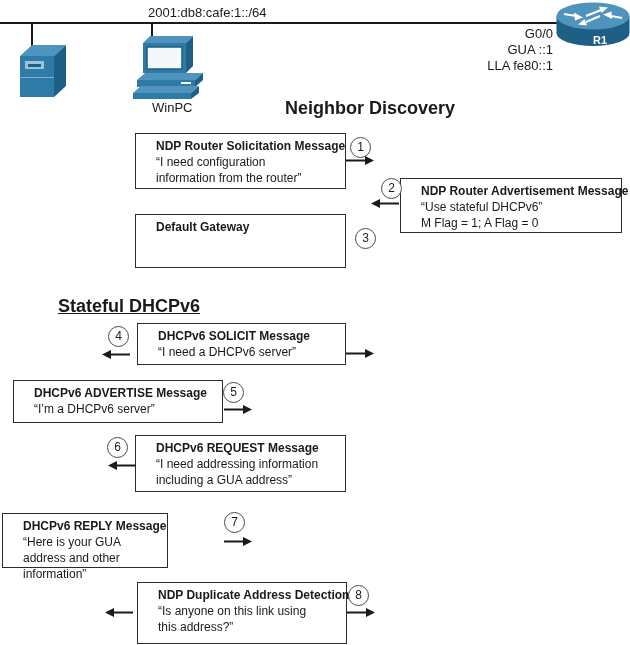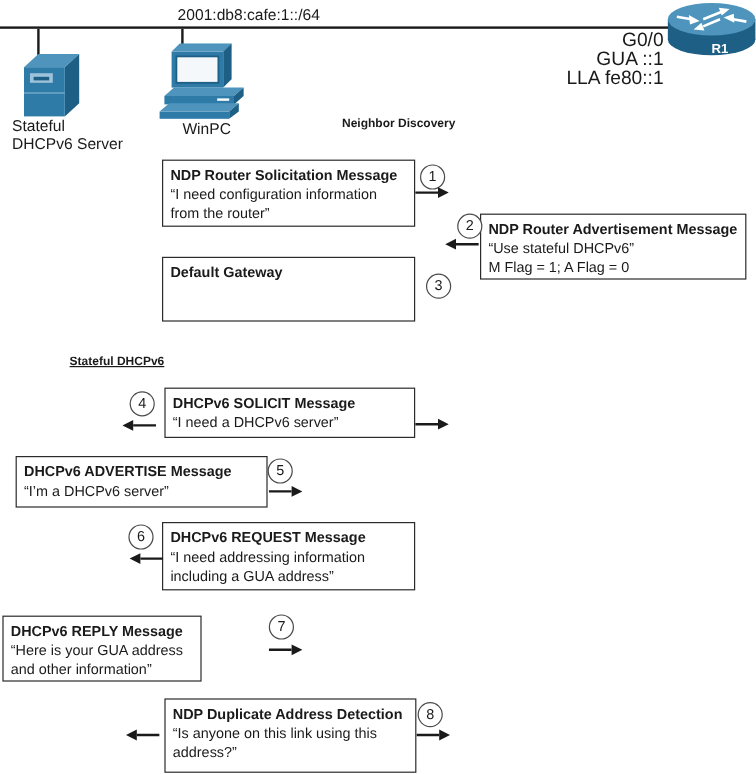--- a/index.html
+++ b/index.html
@@ -8,28 +8,28 @@
     font-family:"Liberation Sans",sans-serif;color:var(--c-line,#1a1a1a);overflow:hidden;
   }
   .bus-line{position:absolute;left:0;top:22px;width:561px;height:2px;background:var(--c-line);}
   .drop{position:absolute;width:2px;background:var(--c-line);}
   .drop-server{left:31px;top:24px;height:22px;}
   .drop-pc{left:151px;top:24px;height:15px;}
   .lbl{position:absolute;font-size:13px;line-height:15px;white-space:nowrap;}
   .prefix{left:148px;top:5px;}
   .server-lbl{left:10px;top:97px;}
   .pc-lbl{left:152px;top:100px;}
-  .router-info{position:absolute;right:77px;top:26px;text-align:right;font-size:16px;line-height:16px;}
-  .heading{position:absolute;font-weight:bold;font-size:10px;white-space:nowrap;}
+  .router-info{position:absolute;right:77px;top:26px;text-align:right;font-size:13px;line-height:16px;}
+  .heading{position:absolute;font-weight:bold;font-size:18px;white-space:nowrap;}
   .nd-heading{left:285px;top:98px;}
   .sd-heading{left:58px;top:296px;text-decoration:underline;}
   .icon{position:absolute;}
   .msg-box{
     position:absolute;border:1px solid var(--c-box-border,#2b2b2b);background:#fff;
-    padding:4px 6px;box-sizing:border-box;font-size:12px;line-height:16px;
+    padding:4px 20px;box-sizing:border-box;font-size:12px;line-height:16px;
   }
   .msg-title{font-weight:bold;white-space:nowrap;}
   .num{
     position:absolute;width:21px;height:21px;border:1px solid #4a4a4a;border-radius:50%;
     text-align:center;line-height:19px;font-size:12px;box-sizing:border-box;background:#fff;
   }
   .arrow{position:absolute;width:28px;height:11px;}
   .arr-line{stroke:var(--c-line);stroke-width:2;}
   .arr-head{fill:var(--c-line);}
   
@@ -53,24 +53,20 @@
   <div class="lbl prefix">2001:db8:cafe:1::/64</div>
 
   <svg class="icon" style="left:16px;top:44px;" width="54" height="54" viewBox="0 0 54 54">
     <polygon class="f-light" points="4,12 16,1 50,1 38,12"></polygon>
     <polygon class="f-dark" points="38,12 50,1 50,42 38,53"></polygon>
     <rect class="f-front" x="4" y="12" width="34" height="41"></rect>
     <rect class="f-slot" x="9" y="17" width="19" height="8"></rect>
     <rect class="f-dark" x="12" y="20" width="13" height="3"></rect>
     <rect x="4" y="33" width="34" height="1" fill="#7fb0cd"></rect>
   </svg>
-  <div class="lbl server-lbl">
-    <div>Stateful</div>
-    <div>DHCPv6 Server</div>
-  </div>
 
   <svg class="icon" style="left:127px;top:36px;" width="86" height="66" viewBox="0 0 86 66">
     <polygon class="f-light" points="16,7 23,0 66,0 59,7"></polygon>
     <polygon class="f-dark" points="59,7 66,0 66,30 59,37"></polygon>
     <rect class="f-front" x="16" y="7" width="43" height="30"></rect>
     <rect class="f-screen" x="20" y="11" width="35" height="22"></rect>
     <polygon class="f-light" points="10,44 18,37 76,37 68,44"></polygon>
     <polygon class="f-dark" points="68,44 76,37 76,44 68,51"></polygon>
     <rect class="f-front" x="10" y="44" width="58" height="7"></rect>
     <rect class="f-white" x="54" y="46" width="10" height="2"></rect>

